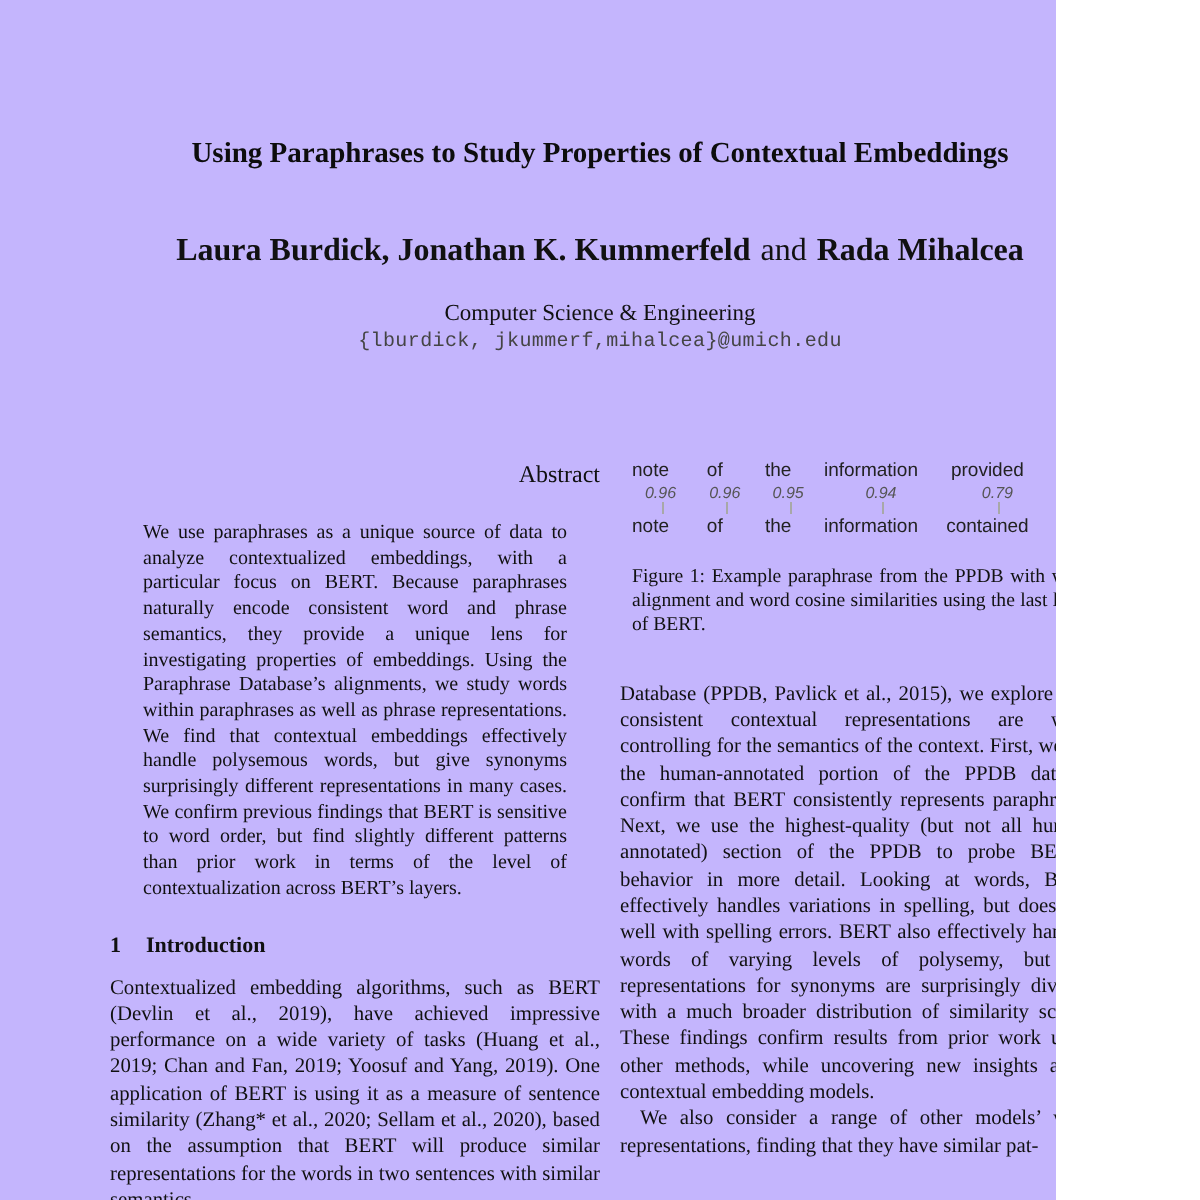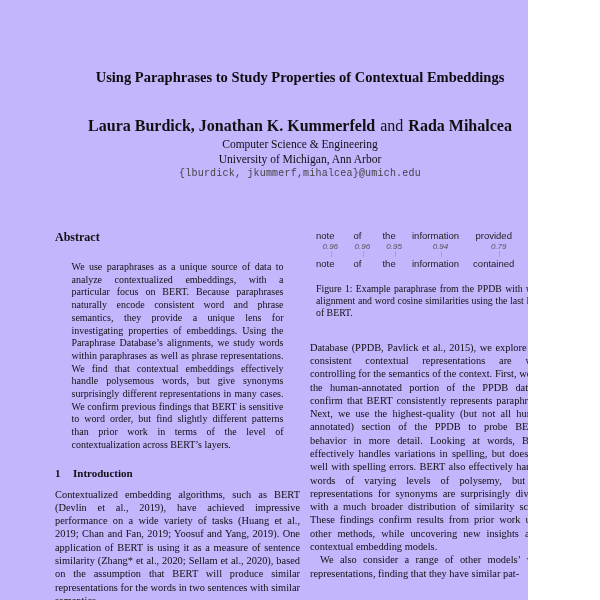--- a/index.html
+++ b/index.html
@@ -8,28 +8,28 @@
     background:#c4b5fd; color:#111;
     font-family:"Liberation Serif", serif;
   }
 
   
   .header { position:absolute; top:68px; left:0; width:600px; text-align:center; }
   .title { font-size:14.5px; font-weight:bold; margin:0 55px; line-height:1.25; color:#0d0d0d; }
   .authors { margin-top:31px; font-size:16px; }
   .authors .bold { font-weight:bold; }
   .and { margin:0 5px; }
-  .affil { font-size:11.5px; margin-top:3px; }
+  .affil { font-size:11.5px; margin-top:16px; }
   .email { font-family:Liberation Mono, monospace; font-size:10px; color:#444; margin-top:3px; letter-spacing:0.2px; }
 
   
   .col-left  { position:absolute; left:55px;  top:230px; width:245px; }
   .col-right { position:absolute; left:310px; top:228px; width:238px; }
 
-  .abstract-title { text-align:left; font-weight:bold; font-size:12px; margin:0 0 16px 0; }
+  .abstract-title { text-align:right; font-weight:normal; font-size:12px; margin:0 0 16px 0; }
   .abstract-body { width:212px; margin:0 auto; font-size:10px; line-height:12.7px; text-align:justify; }
 
   .sec-heading { font-size:11px; font-weight:bold; margin:15px 0 9px 0; }
   .sec-num { display:inline-block; width:18px; }
 
   .body-text { font-size:10.4px; line-height:13.3px; text-align:justify; margin:0; }
   .p2 { text-indent:10px; }
 
   
   figure { margin:2px 2px 0 6px; }
@@ -46,21 +46,20 @@
 <body>
 
 <div class="page">
 
   <div class="header">
     <h1 class="title">Using Paraphrases to Study Properties of Contextual Embeddings</h1>
     <div class="authors">
       <span class="bold">Laura Burdick, Jonathan K. Kummerfeld</span><span class="and">and</span><span class="bold">Rada Mihalcea</span>
     </div>
     <div class="affil">Computer Science &amp; Engineering</div>
-    <div class="affil">University of Michigan, Ann Arbor</div>
     <div class="email">{lburdick, jkummerf,mihalcea}@umich.edu</div>
   </div>
 
   <div class="col-left">
     <div class="abstract-title">Abstract</div>
     <p class="abstract-body">We use paraphrases as a unique source of data to analyze contextualized embeddings, with a particular focus on BERT. Because paraphrases naturally encode consistent word and phrase semantics, they provide a unique lens for investigating properties of embeddings. Using the Paraphrase Database’s alignments, we study words within paraphrases as well as phrase representations. We find that contextual embeddings effectively handle polysemous words, but give synonyms surprisingly different representations in many cases. We confirm previous findings that BERT is sensitive to word order, but find slightly different patterns than prior work in terms of the level of contextualization across BERT’s layers.</p>
 
     <div class="sec-heading">
       <span class="sec-num">1</span><span>Introduction</span>
     </div>

